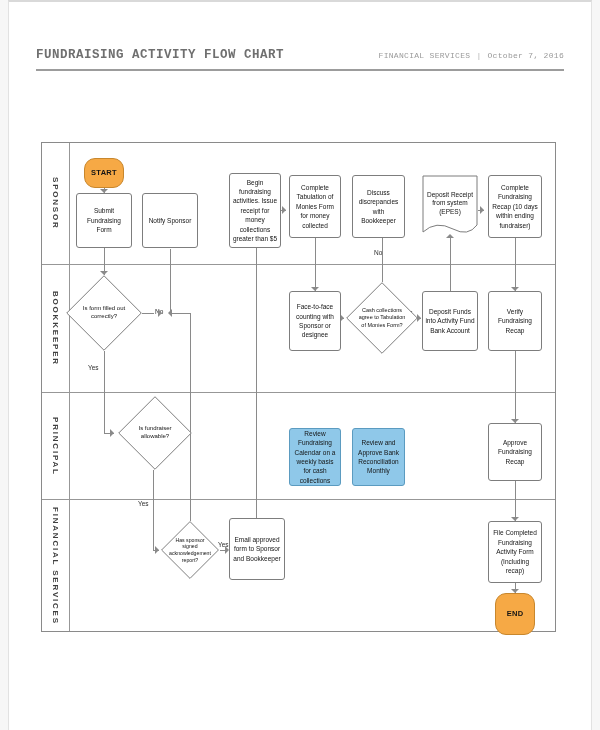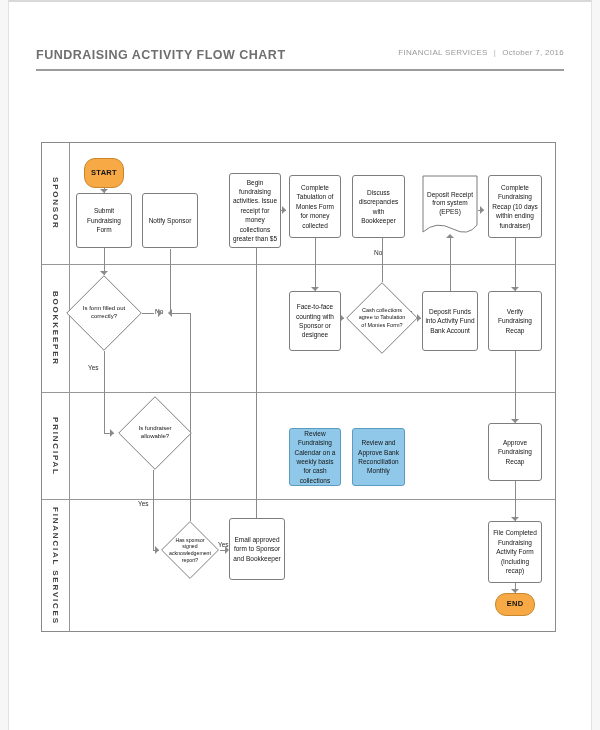--- a/index.html
+++ b/index.html
@@ -9,21 +9,21 @@
     font-family:"Liberation Sans", sans-serif;
     -webkit-font-smoothing:antialiased;
   }
   .page{
     position:absolute;left:8px;top:0;width:584px;height:730px;
     background:#ffffff;border-left:1px solid #e2e2e2;border-right:1px solid #e2e2e2;
     border-top:2px solid #d9d9d9;box-sizing:border-box;
   }
   
   .hdr{position:absolute;left:27px;right:27px;top:46px;}
-  .hdr-row{display:flex;align-items:flex-start;justify-content:space-between;}
+  .hdr-row{display:flex;align-items:center;justify-content:space-between;font-family:Liberation Mono, monospace;}
   .hdr-title{
     font-size:12.5px;font-weight:bold;color:#6f6f6f;letter-spacing:.5px;margin:0;
   }
   .hdr-meta{font-size:8px;color:#9a9a9a;letter-spacing:.3px;white-space:nowrap;}
   .hdr-meta .sep{margin:0 6px;color:#b0b0b0;}
   .hdr-rule{margin-top:7px;border-top:2px solid #9c9c9c;height:0;}
 
   
   .chart{
     position:absolute;left:32px;top:140px;width:513px;height:488px;
@@ -192,16 +192,16 @@
     <div class="box" style="left:446px;top:280px;width:54px;height:58px;">Approve Fundraising Recap</div>
 
     <div class="diamond" style="left:119px;top:378px;width:58px;height:58px;">
       <svg viewBox="0 0 100 100" preserveAspectRatio="none">
         <polygon points="50,1 99,50 50,99 1,50" fill="#ffffff" stroke="#7d7d7d" stroke-width="1" vector-effect="non-scaling-stroke"></polygon>
       </svg>
       <div class="dtext" style="font-size:5.2px;">Has sponsor signed acknowledgement report?</div>
     </div>
     <div class="box" style="left:187px;top:375px;width:56px;height:62px;">Email approved form to Sponsor and Bookkeeper</div>
     <div class="box" style="left:446px;top:378px;width:54px;height:62px;">File Completed Fundraising Activity Form (Including recap)</div>
-    <div class="box term" style="left:453px;top:450px;width:40px;height:23px;">END</div>
+    <div class="box term" style="left:453px;top:450px;width:40px;height:42px;">END</div>
 
   </div>
 </div>
 
 </body></html>

